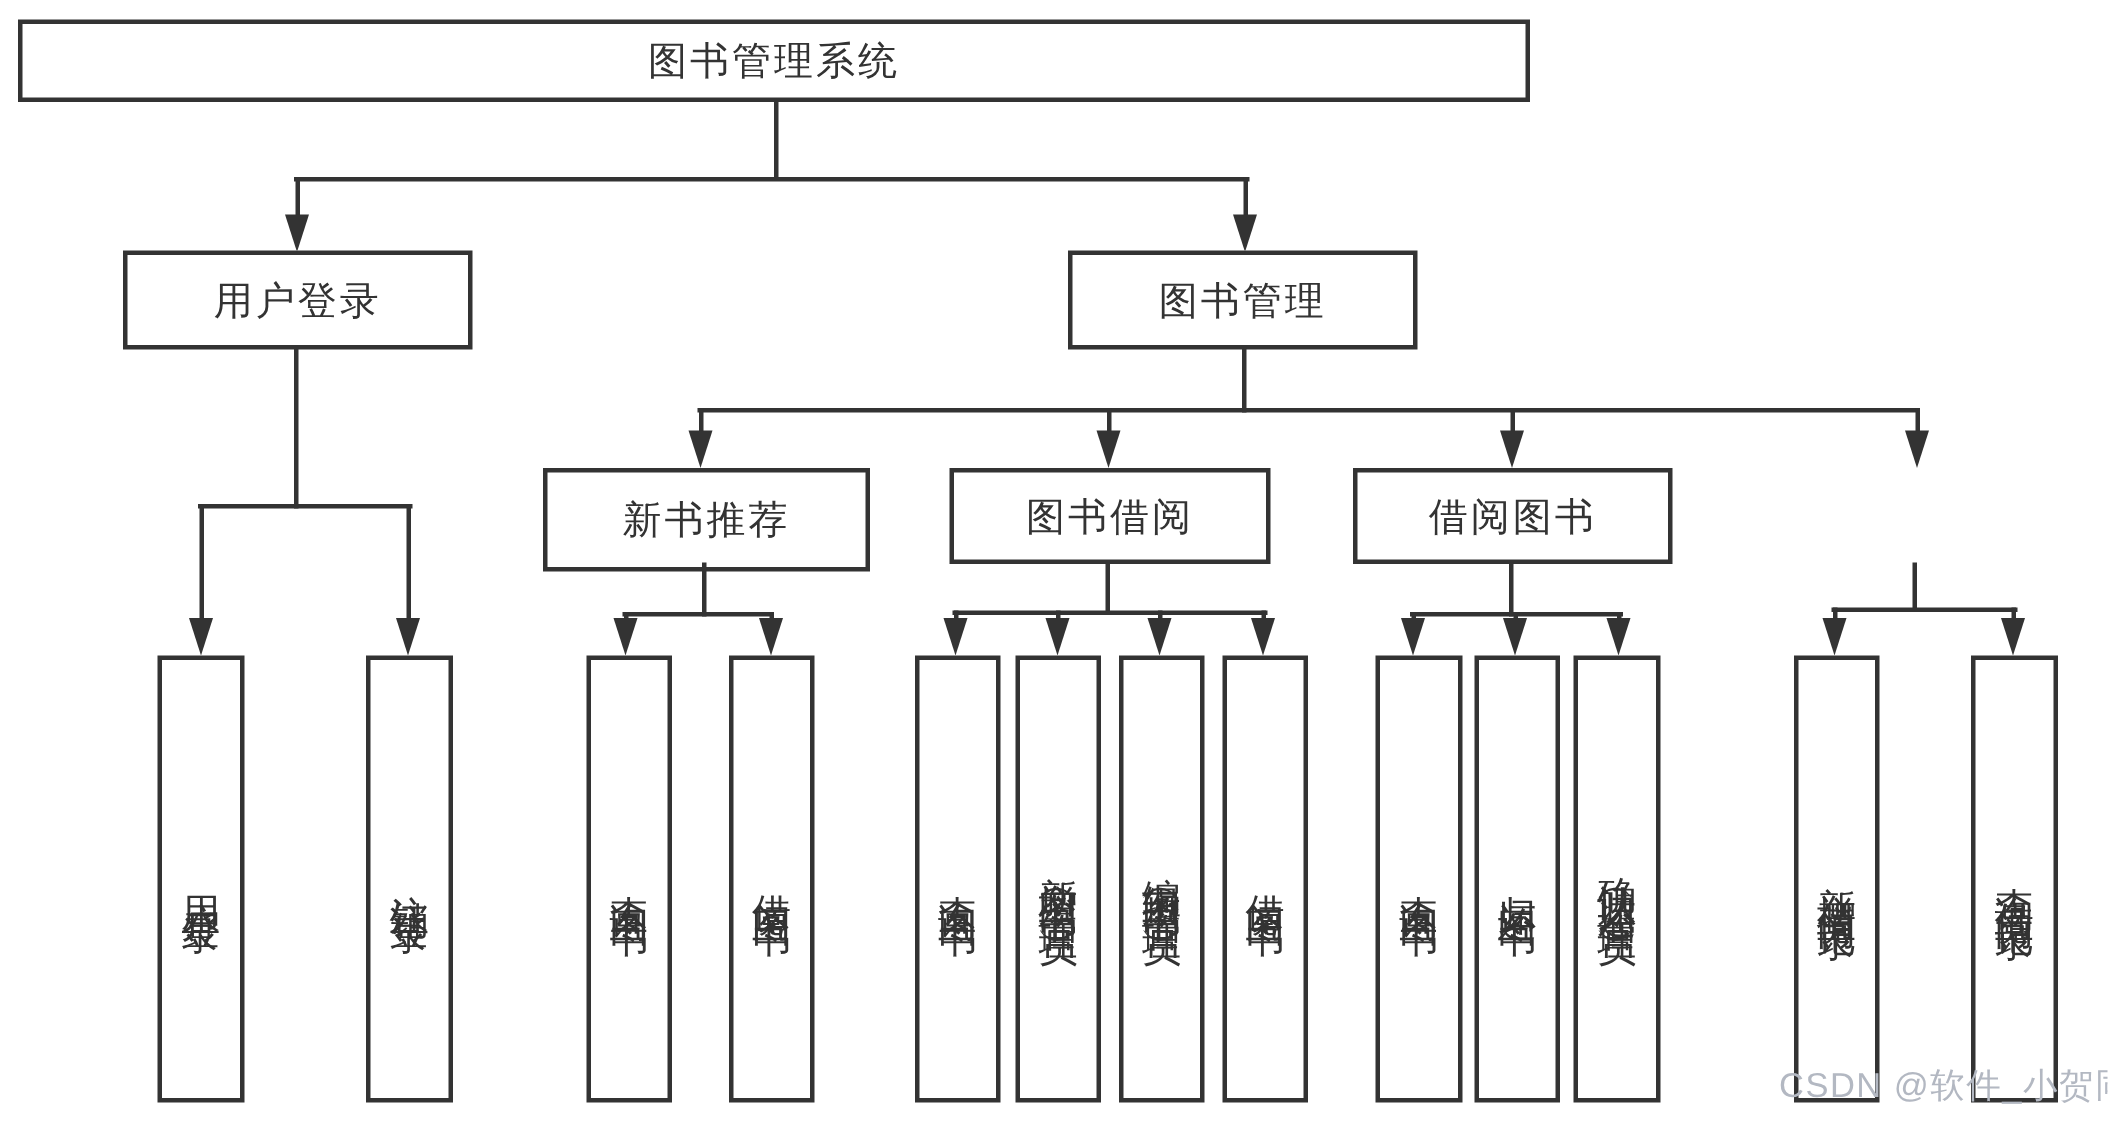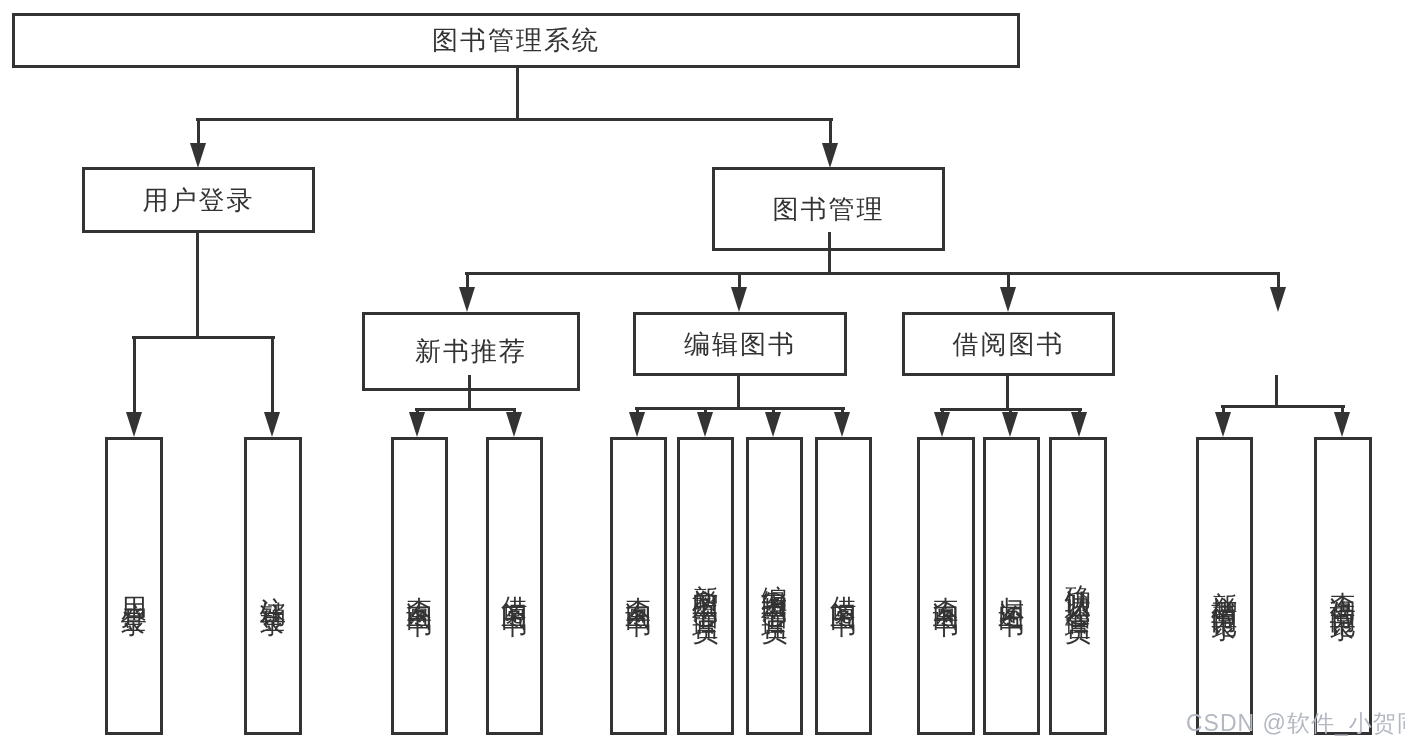--- a/index.html
+++ b/index.html
@@ -81,41 +81,41 @@
   </div>
 
   <div class="vline" style="left:516px;top:67px;height:52px"></div>
   <div class="hline" style="left:196px;top:118px;width:637px"></div>
   <div class="arrow" style="left:190px;top:118px;height:50px"></div>
   <div class="arrow" style="left:822px;top:118px;height:50px"></div>
 
   <div class="node" style="left:82px;top:167px;width:233px;height:66px">
     <span class="hlabel">用户登录</span>
   </div>
-  <div class="node" style="left:712px;top:167px;width:233px;height:84px">
+  <div class="node" style="left:712px;top:167px;width:233px;height:66px">
     <span class="hlabel">图书管理</span>
   </div>
 
   <div class="vline" style="left:196px;top:232px;height:107px"></div>
   <div class="hline" style="left:132px;top:336px;width:143px"></div>
   <div class="arrow" style="left:126px;top:336px;height:101px"></div>
   <div class="arrow" style="left:264px;top:336px;height:101px"></div>
 
   <div class="vline" style="left:828px;top:232px;height:43px"></div>
   <div class="hline" style="left:465px;top:272px;width:815px"></div>
   <div class="arrow" style="left:459px;top:272px;height:40px"></div>
   <div class="arrow" style="left:731px;top:272px;height:40px"></div>
   <div class="arrow" style="left:1000px;top:272px;height:40px"></div>
   <div class="arrow" style="left:1270px;top:272px;height:40px"></div>
 
-  <div class="node" style="left:362px;top:312px;width:218px;height:79px">
+  <div class="node" style="left:362px;top:312px;width:218px;height:69px">
     <span class="hlabel">新书推荐</span>
   </div>
   <div class="node" style="left:633px;top:312px;width:214px;height:64px">
-    <span class="hlabel">编辑图书</span>
+    <span class="hlabel">图书借阅</span>
   </div>
   <div class="node" style="left:902px;top:312px;width:213px;height:64px">
     <span class="hlabel">借阅图书</span>
   </div>
 
   <div class="vline" style="left:468px;top:375px;height:36px"></div>
   <div class="hline" style="left:415px;top:408px;width:101px"></div>
   <div class="arrow" style="left:409px;top:408px;height:29px"></div>
   <div class="arrow" style="left:506px;top:408px;height:29px"></div>
 

